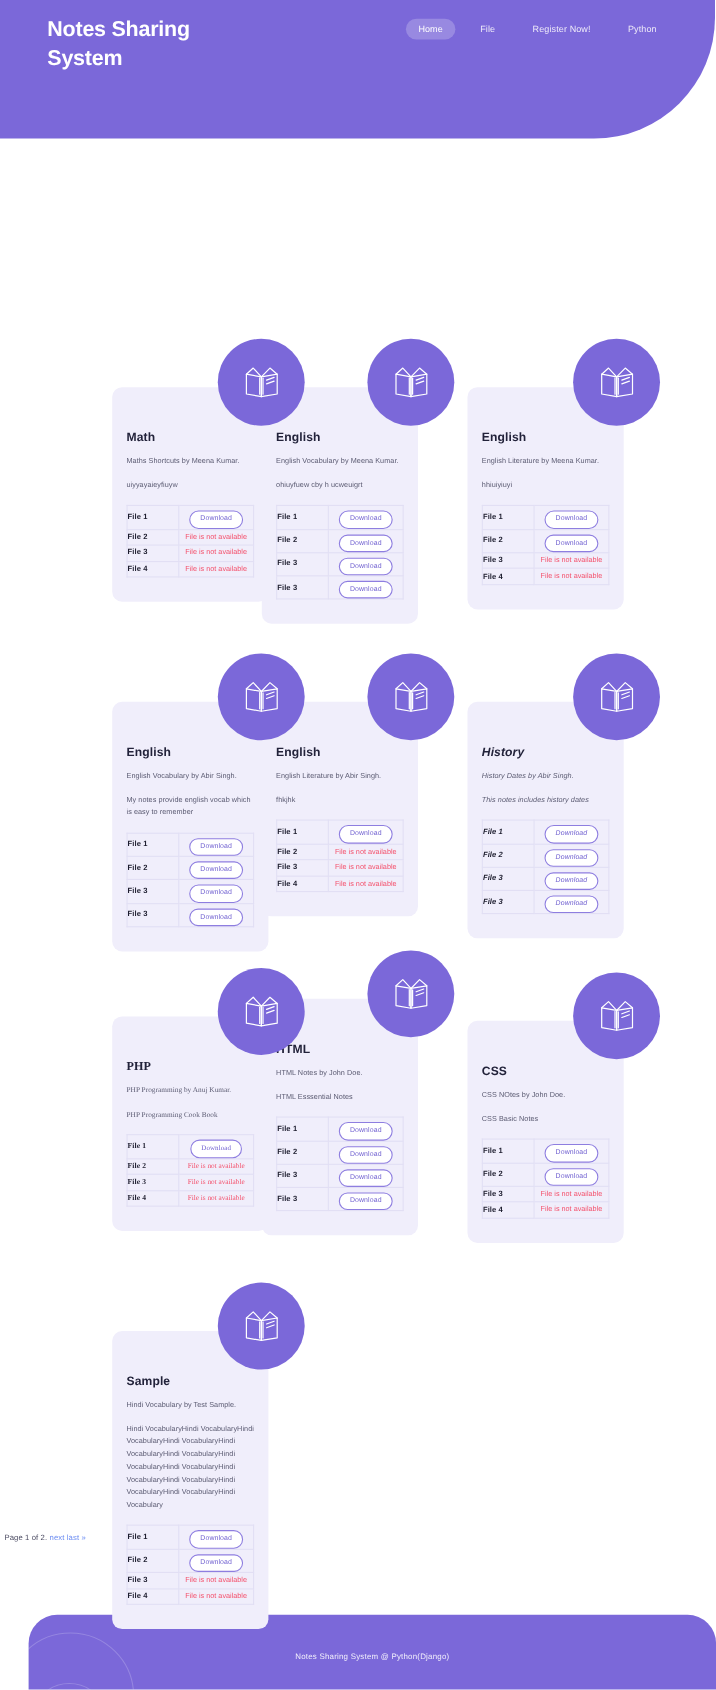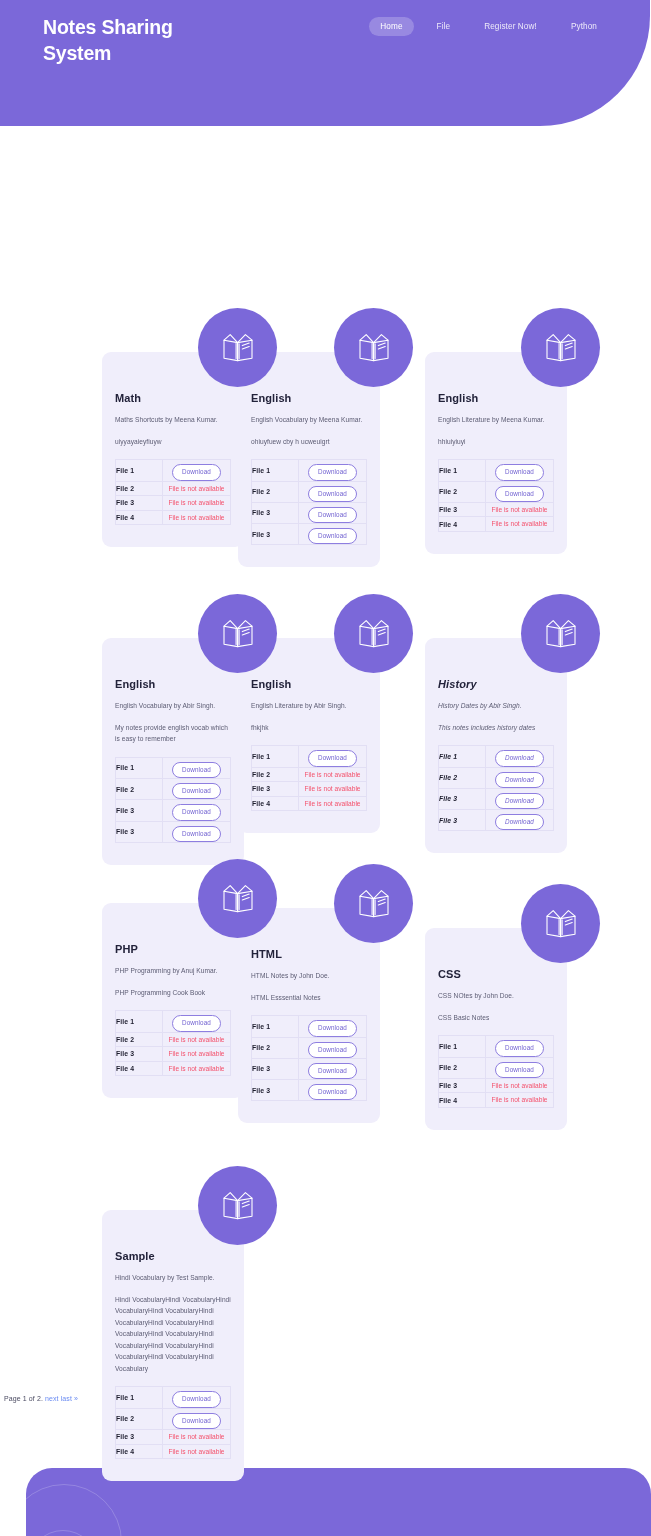--- a/index.html
+++ b/index.html
@@ -498,21 +498,21 @@
             <path d="M3 7.2 L9.2 1.6 L16.6 9.6"></path>
             <path d="M31 7.2 L24.4 1.6 L16.6 9.6"></path>
             <path d="M15.1 10.6 L15.1 25.4"></path>
             <path d="M18.1 10.8 L18.1 25.4"></path>
             <path d="M21.3 12.6 L28.2 10.1"></path>
             <path d="M21.3 16.0 L28.2 13.5"></path>
           </svg>
         </div>
       </div>
     </div>
-    <div class="cell" style="position: absolute; left: 51px; top: 777px;">
+    <div class="cell" style="position: absolute; left: 51px; top: 798px; font-family: Liberation Serif, serif;">
       <div class="card-wrap">
         <div class="card">
           <div class="card-title">PHP</div>
           <div class="card-sub">PHP Programming by Anuj Kumar.</div>
           <div class="card-desc">PHP Programming Cook Book</div>
           <table class="files">
             <tbody>
               <tr>
                 <td class="fname">File 1</td>
                 <td class="fact"><span class="dl-btn">Download</span></td>
@@ -687,13 +687,14 @@
 
 <div class="pagination">
   <span>Page 1 of 2.</span>
   <a href="#">next</a>
   <a href="#">last »</a>
 </div>
 
 <div class="footer">
   <div class="arc arc1"></div>
   <div class="arc arc2"></div>
+  <div class="footer-text">Notes Sharing System @ Python(Django)</div>
 </div>
 
 </body></html>

